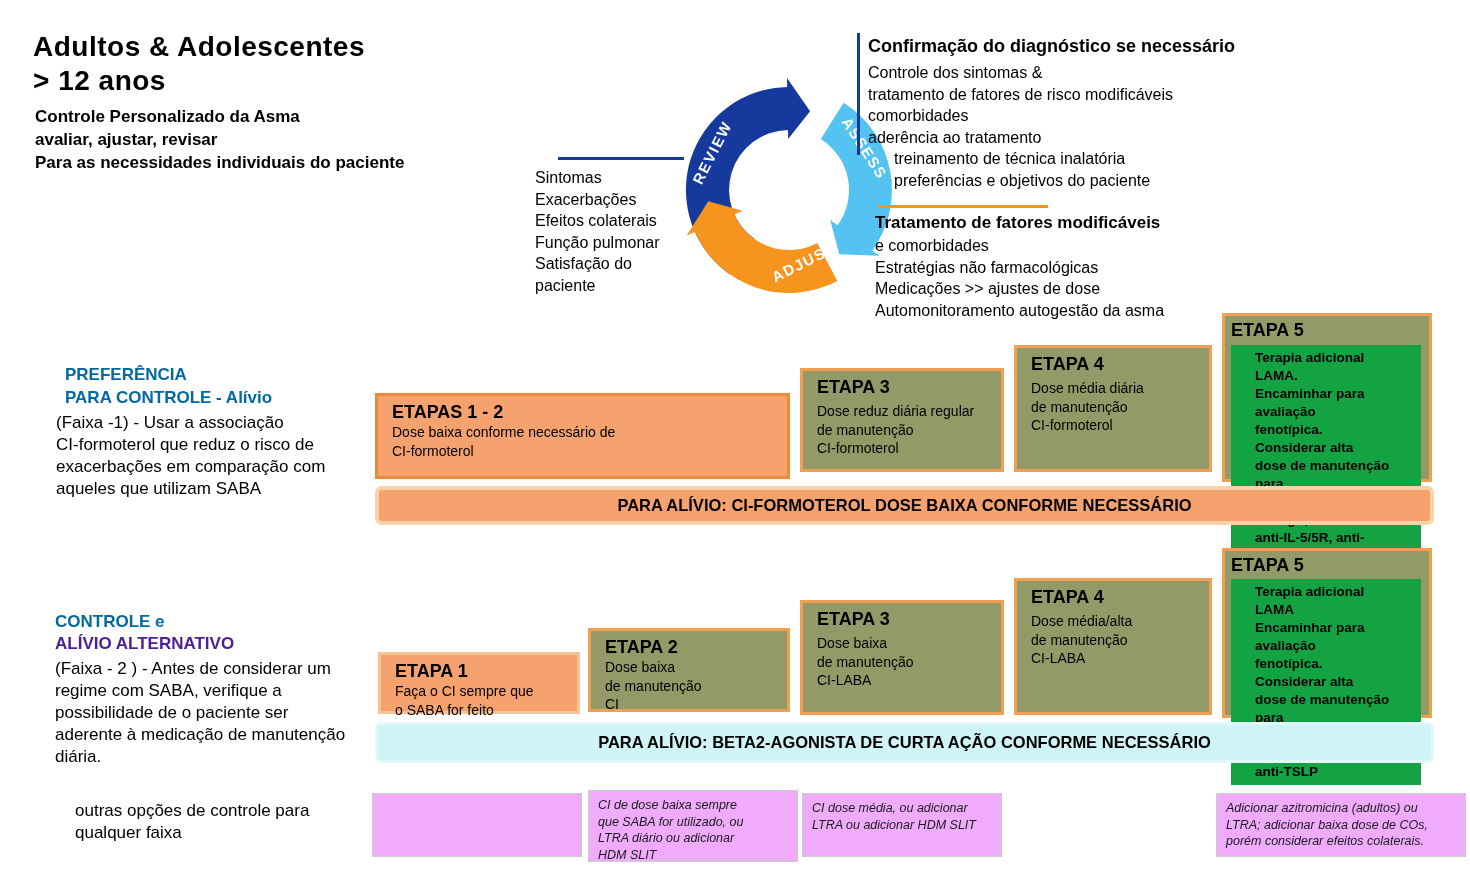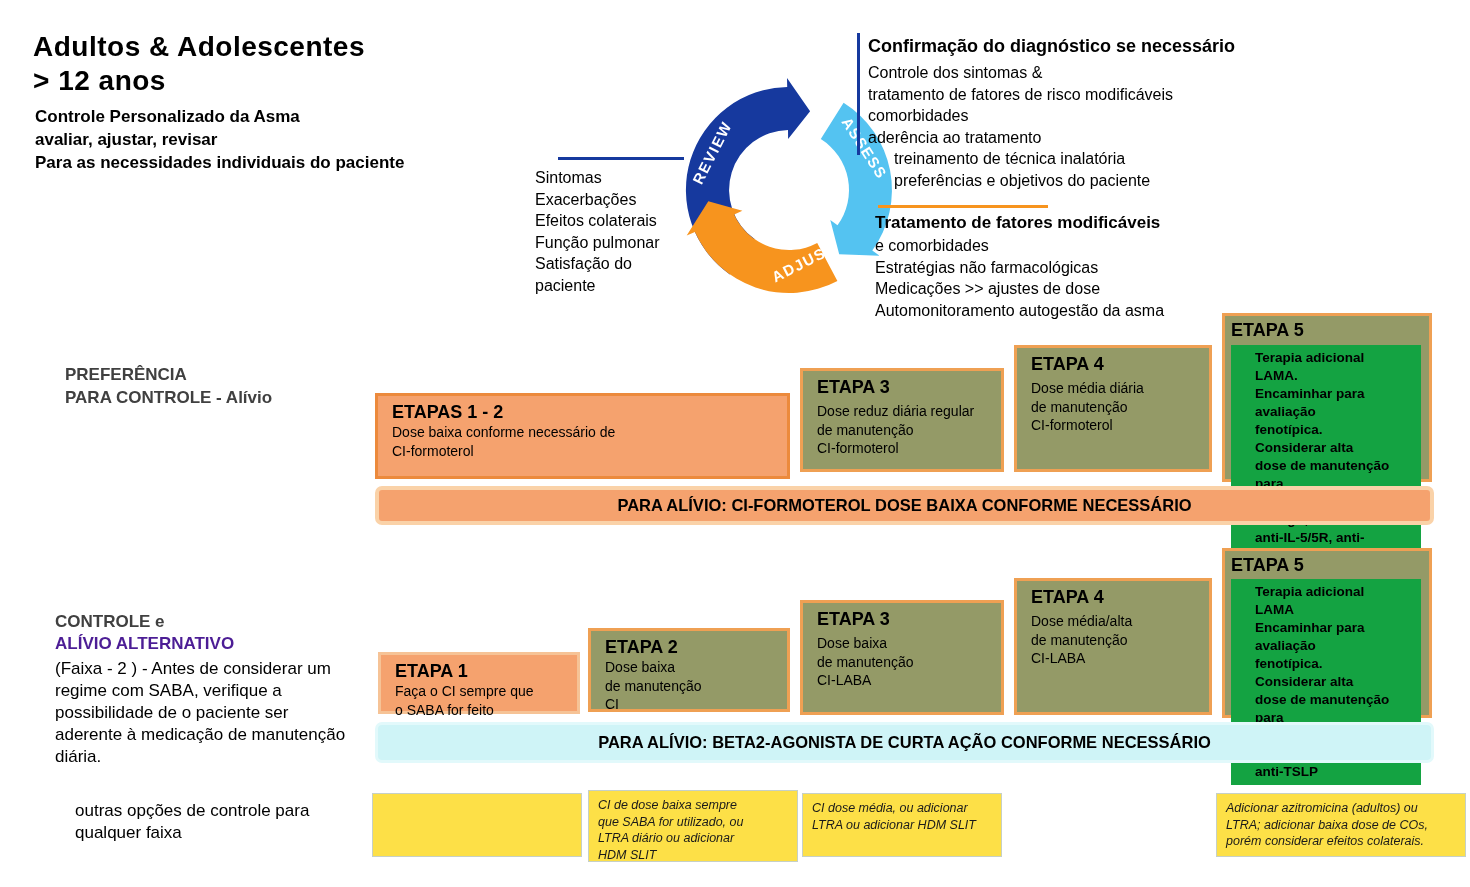--- a/index.html
+++ b/index.html
@@ -5,35 +5,35 @@
   html,body{margin:0;padding:0;background:#fff;}
   #canvas{position:relative;width:1470px;height:887px;background:#fff;overflow:hidden;
           font-family:"Liberation Sans",sans-serif;color:#000;}
   .abs{position:absolute;}
   .pre{white-space:pre-line;}
   .big-title{font-size:28px;font-weight:900;line-height:34px;letter-spacing:0.5px;}
   .subtitle{font-size:17px;font-weight:bold;line-height:23px;}
   .body-16{font-size:16px;line-height:21.5px;}
   .body-17{font-size:17px;line-height:22px;}
   .bold{font-weight:bold;}
-  .red-head{color:#404040;font-weight:bold;font-size:17px;line-height:23px;}
+  .red-head{color:#0369a1;font-weight:bold;font-size:17px;line-height:23px;}
   .blue-head{color:#4c1d95;font-weight:bold;font-size:17px;line-height:23px;}
   .etapa-title{font-weight:bold;font-size:18px;}
   .orange-box{background:#F5A26E;border:3px solid #EC8A3C;box-sizing:border-box;}
   .orange-box-light{background:#F5A26E;border:3px solid #F6C396;box-sizing:border-box;}
   .khaki-box{background:#949A67;border:3px solid #EFA053;box-sizing:border-box;}
   .green-inner{background:#14A342;}
   .box-pad{padding:6px 14px;}
   .box-body{font-size:14px;line-height:18.5px;}
   .green-body{font-size:13.5px;line-height:18px;padding:4px 24px;font-weight:bold;}
   .bar{display:flex;align-items:center;justify-content:center;font-weight:bold;font-size:16.5px;
        box-sizing:border-box;text-align:center;border-radius:7px;}
   .bar-orange{background:#F5A26E;border:4px solid #FAD2A8;}
   .bar-cyan{background:#CFF4F7;border:3px solid #E2F9FB;}
-  .cell{background:#fde047;border:1px solid #C6D0C6;box-sizing:border-box;
+  .cell{background:#f0abfc;border:1px solid #C6D0C6;box-sizing:border-box;
         font-style:italic;font-size:12.5px;line-height:16.5px;padding:6px 9px;color:#1a1a1a;}
   .line{position:absolute;}
   .arc-label{font-weight:bold;font-size:15px;fill:#fff;letter-spacing:1.5px;text-anchor:middle;}
 </style>
 </head>
 <body>
 
 <div id="canvas">
 
   <div class="abs big-title pre" style="left:33px;top:30px;width:480px;">Adultos &amp; Adolescentes
@@ -71,20 +71,24 @@
 preferências e objetivos do paciente</div>
 
   <div class="abs bold" style="left:875px;top:213px;width:420px;font-size:17px;">Tratamento de fatores modificáveis</div>
   <div class="abs body-16 pre" style="left:875px;top:235px;width:420px;">e comorbidades
 Estratégias não farmacológicas
 Medicações &gt;&gt; ajustes de dose
 Automonitoramento autogestão da asma</div>
 
   <div class="abs red-head pre" style="left:65px;top:363px;width:320px;">PREFERÊNCIA
 PARA CONTROLE - Alívio</div>
+  <div class="abs body-17 pre" style="left:56px;top:412px;width:330px;">(Faixa -1) - Usar a associação
+CI-formoterol que reduz o risco de
+exacerbações em comparação com
+aqueles que utilizam SABA</div>
 
   <div class="abs orange-box box-pad" style="left:375px;top:393px;width:415px;height:86px;">
     <div class="etapa-title">ETAPAS 1 - 2</div>
     <div class="box-body pre">Dose baixa conforme necessário de
 CI-formoterol</div>
   </div>
   <div class="abs khaki-box box-pad" style="left:800px;top:368px;width:204px;height:104px;">
     <div class="etapa-title">ETAPA 3</div>
     <div class="box-body pre" style="margin-top:4px;">Dose reduz diária regular
 de manutenção

